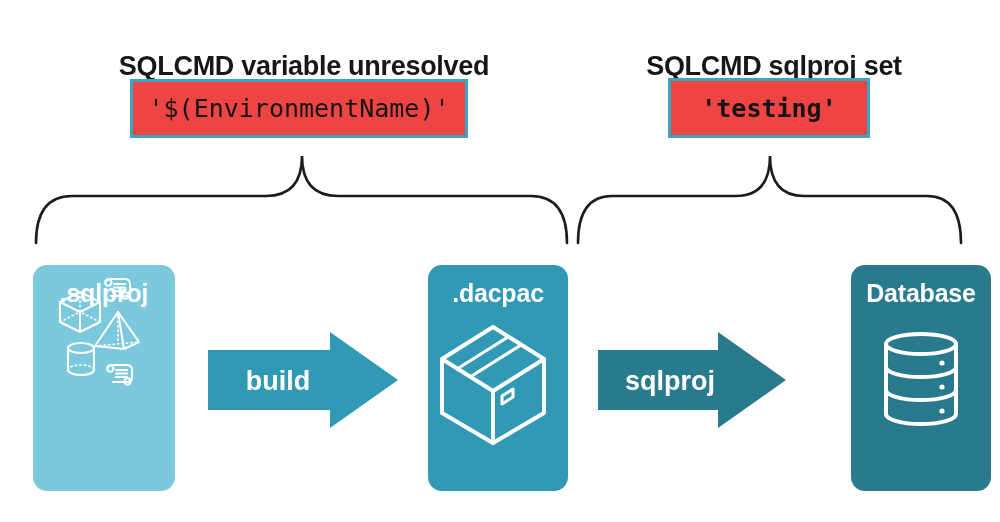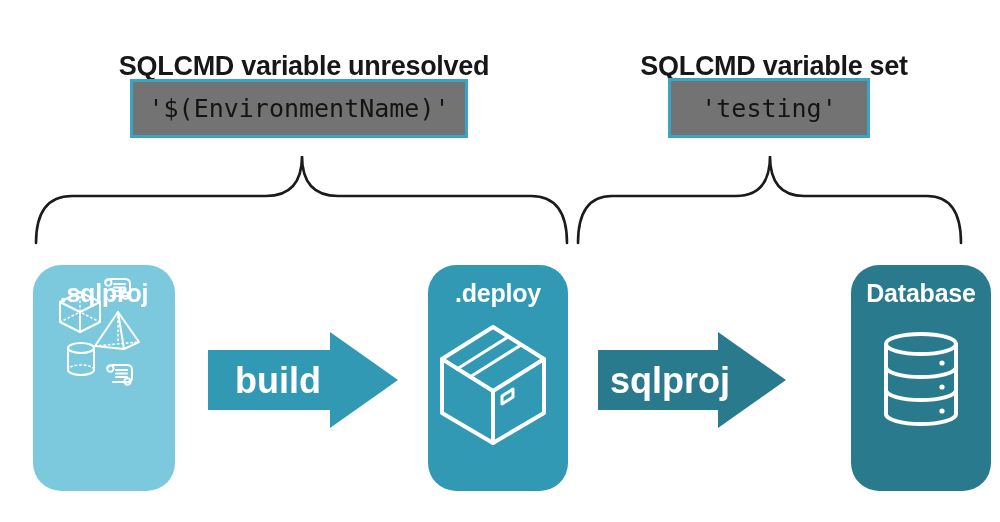--- a/index.html
+++ b/index.html
@@ -5,57 +5,57 @@
   html,body{margin:0;padding:0;background:#fff;}
   .canvas{
     position:relative;width:1000px;height:522px;background:#fff;overflow:hidden;
     font-family:"Liberation Sans",sans-serif;
   }
   .heading{
     position:absolute;transform:translateX(-50%);white-space:nowrap;
     font-size:27px;font-weight:700;color:var(--ink,#171717);letter-spacing:-0.3px;margin-top:24px;
   }
   .codebox{
-    position:absolute;box-sizing:border-box;background:#737373;
+    position:absolute;box-sizing:border-box;background:#ef4444;
     border:3px solid var(--code-border,#3aa5c1);
     display:flex;align-items:center;justify-content:center;
   }
   .codebox code{
     font-family:"DejaVu Sans Mono","Liberation Mono",monospace;
     font-size:25px;color:#141414;white-space:pre;
   }
   .overlay{position:absolute;left:0;top:0;pointer-events:none;}
   .node{
-    position:absolute;top:265px;width:142px;height:226px;border-radius:28px;
+    position:absolute;top:265px;width:142px;height:226px;border-radius:14px;
   }
   .node-sqlproj{left:33px;background:var(--sqlproj-fill,#7cc9dd);}
   .node-dacpac{left:428px;width:140px;background:var(--dacpac-fill,#3199b4);}
   .node-database{left:815px;width:140px;background:var(--database-fill,#2a7a8d);margin-left:36px;}
   .node-label{
     position:absolute;top:14px;left:0;right:0;text-align:center;
     font-size:25px;font-weight:700;color:#fff;letter-spacing:-0.2px;
   }
   .node-icon{position:absolute;}
   .arrow-label{
     position:absolute;transform:translate(-50%,-50%);
-    font-size:36px;font-weight:700;color:#fff;white-space:nowrap;text-align:right;
+    font-size:27px;font-weight:700;color:#fff;white-space:nowrap;text-align:right;
   }
 </style>
 </head>
 <body>
 
 <div class="canvas">
 
   <div class="heading" style="left:304px;top:27px;">SQLCMD variable unresolved</div>
-  <div class="heading" style="left:774px;top:27px;">SQLCMD variable set</div>
+  <div class="heading" style="left:774px;top:27px;">SQLCMD sqlproj set</div>
 
   <div class="codebox" style="left:130px;top:79px;width:338px;height:59px;">
     <code>'$(EnvironmentName)'</code>
   </div>
-  <div class="codebox" style="left:668px;top:78px;width:202px;height:60px;">
+  <div class="codebox" style="left:668px;top:78px;width:202px;height:60px;font-weight:bold;">
     <code>'testing'</code>
   </div>
 
   <svg class="overlay" width="1000" height="522" viewBox="0 0 1000 522">
     <path d="M 36 243 Q 36 196 72 196 L 266 196 Q 302 196 302 156 Q 302 196 338 196 L 531 196 Q 567 196 567 243" fill="none" stroke="var(--brace-stroke,#1b1b1b)" stroke-width="2.6" stroke-linecap="round"></path>
     <path d="M 578 243 Q 578 196 612 196 L 736 196 Q 770 196 770 156 Q 770 196 804 196 L 927 196 Q 961 196 961 243" fill="none" stroke="var(--brace-stroke,#1b1b1b)" stroke-width="2.6" stroke-linecap="round"></path>
   </svg>
 
   <div class="node node-sqlproj">
     <div class="node-label">.sqlproj</div>
@@ -95,21 +95,21 @@
       <use href="#scroll" x="59" y="92"></use>
     </svg>
   </div>
 
   <svg class="overlay" width="1000" height="522" viewBox="0 0 1000 522">
     <polygon points="208,350 330,350 330,332 398,380 330,428 330,410 208,410" fill="var(--build-arrow,#3199b4)"></polygon>
   </svg>
   <div class="arrow-label" style="left:278px;top:381px;">build</div>
 
   <div class="node node-dacpac">
-    <div class="node-label">.deploy</div>
+    <div class="node-label">.dacpac</div>
     <svg class="node-icon" style="left:10px;top:58px;" width="110" height="124" viewBox="0 0 110 124" fill="none" stroke="var(--icon-stroke,#fff)" stroke-width="4" stroke-linejoin="round" stroke-linecap="round">
       <path d="M55,4 L106,36 L106,90 L55,120 L4,90 L4,36 Z"></path>
       <path d="M4,36 L55,68 L106,36 M55,68 L55,120"></path>
       <path d="M19,46 L70,14 M32,54 L83,22" stroke-width="3.2"></path>
       <path d="M64,73 L75,66 L75,74 L64,81 Z" stroke-width="3"></path>
     </svg>
   </div>
 
   <svg class="overlay" width="1000" height="522" viewBox="0 0 1000 522">
     <polygon points="598,350 718,350 718,332 786,380 718,428 718,410 598,410" fill="var(--deploy-arrow,#2a7a8d)"></polygon>

